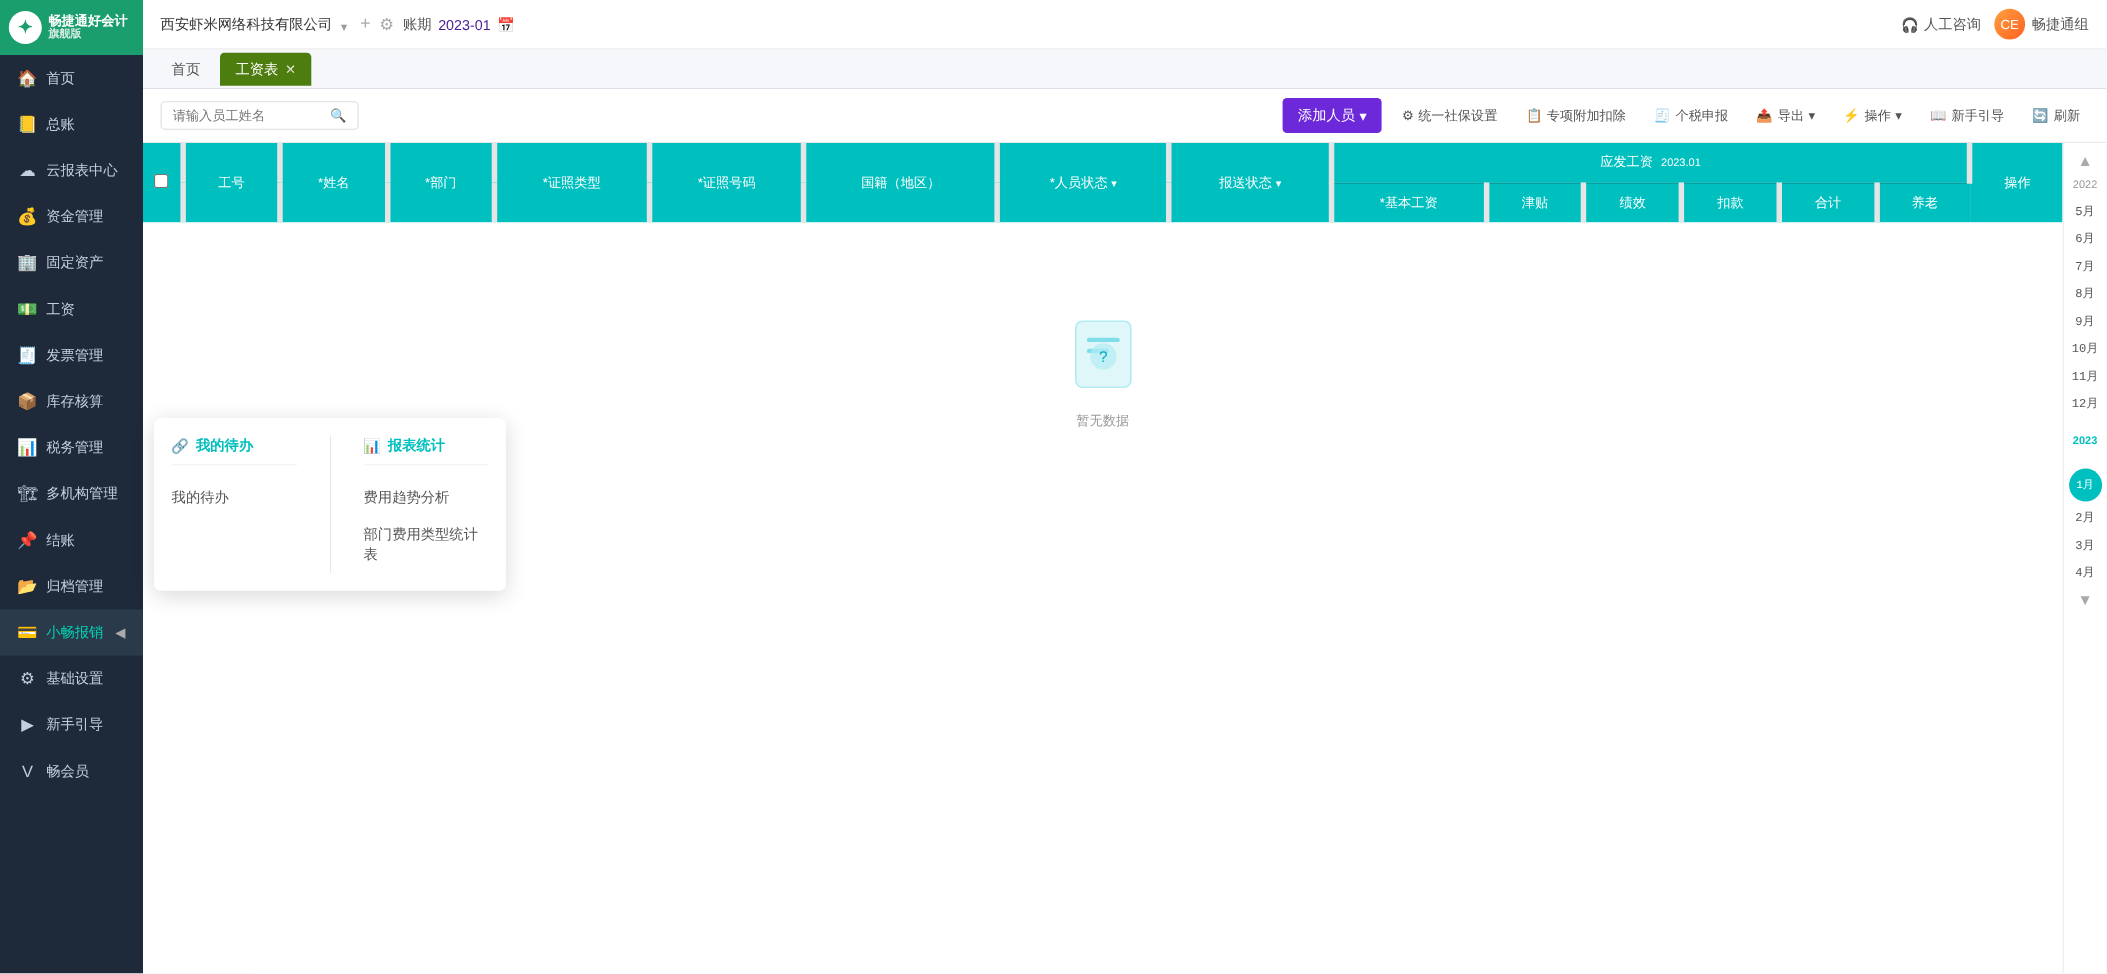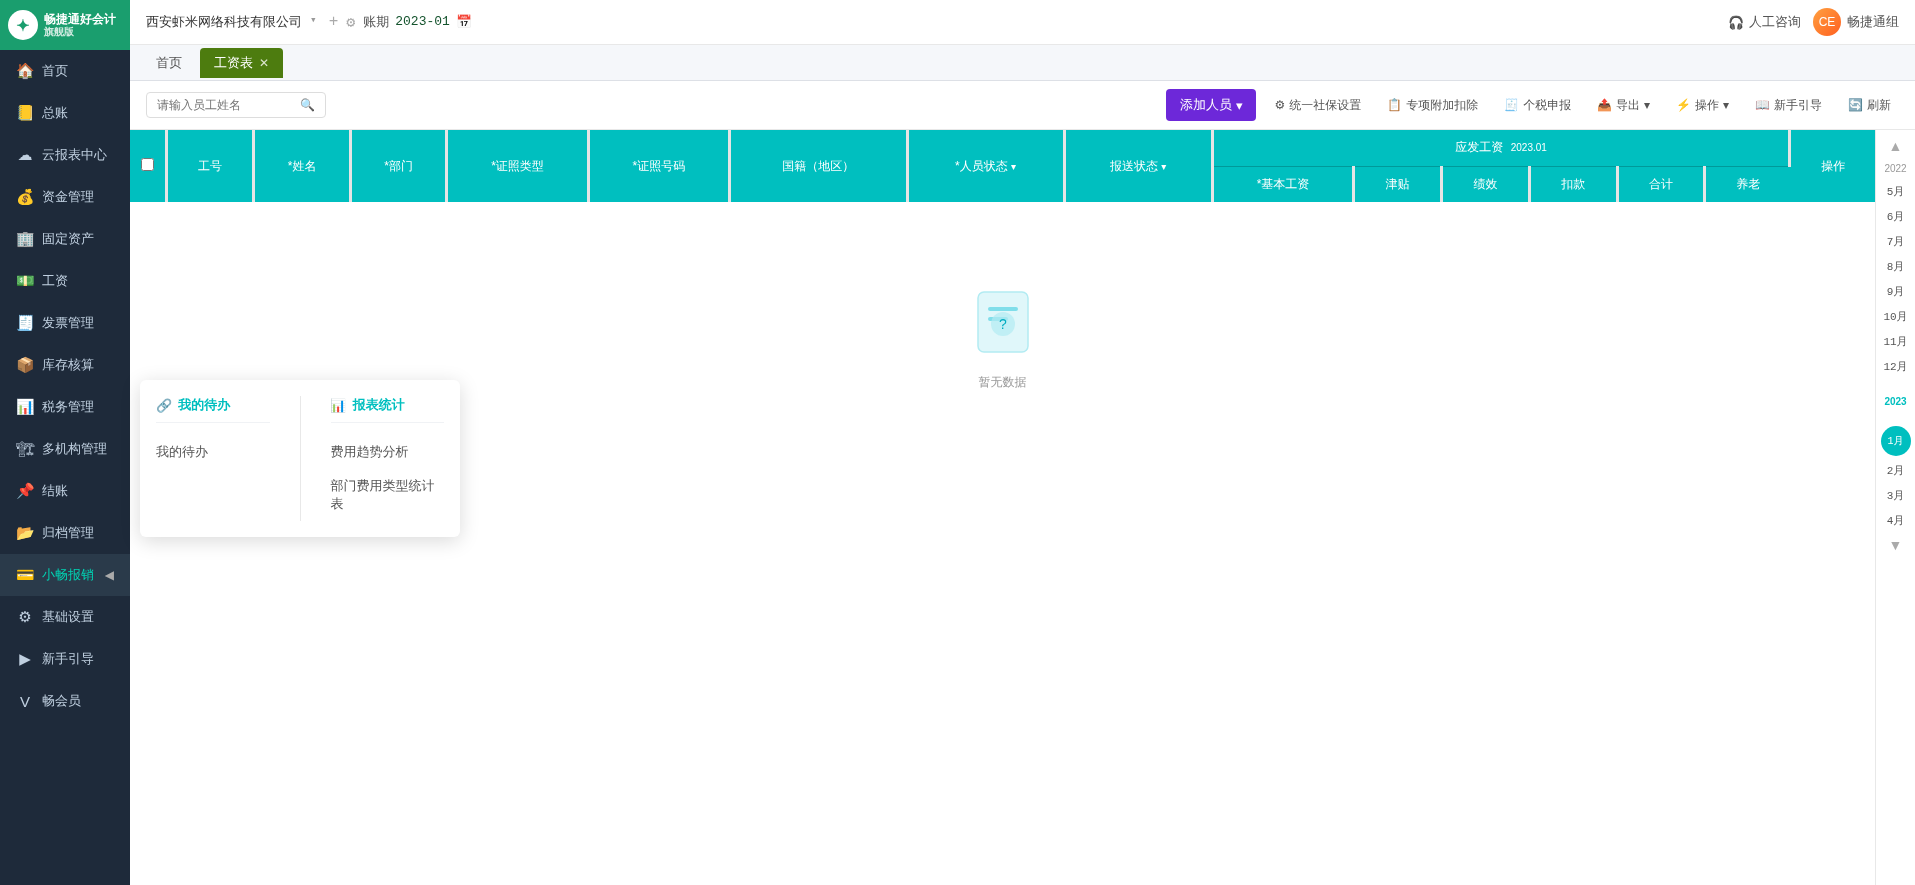--- a/index.html
+++ b/index.html
@@ -65,25 +65,24 @@
       background: white;
       height: 45px;
       display: flex;
       align-items: center;
       padding: 0 16px;
       border-bottom: 1px solid #e8e8e8;
       justify-content: space-between;
     }
     .topbar-left {
       display: flex;
-      align-items: flex-start;
+      align-items: flex-end;
       gap: 8px;
       font-size: 13px;
       color: #333;
-      font-family: Liberation Mono, monospace;
     }
     .topbar-right {
       display: flex;
       align-items: center;
       gap: 12px;
       font-size: 13px;
       color: #555;
     }
     .topbar-right .avatar {
       width: 28px; height: 28px;
@@ -187,21 +186,21 @@
     thead tr {
       background: #00bfbf;
       color: white;
       height: 36px;
     }
     thead th {
       padding: 0 10px;
       text-align: center;
       white-space: nowrap;
       font-weight: normal;
-      border-right: 3px solid #e5e5e5;
+      border-right: 5px solid #e5e5e5;
     }
     thead th:last-child { border-right: none; }
     .sub-header { background: #00bfbf; }
     .sub-header th { border-top: 1px solid #009999; }
     .checkbox-col { width: 36px; }
     
     
     .empty-state {
       display: flex;
       flex-direction: column;
@@ -395,21 +394,21 @@
 <div class="main-area">
 
   <div class="topbar">
     <div class="topbar-left">
       <span style="cursor:pointer;color:#333;font-size:13px;font-weight:500">西安虾米网络科技有限公司</span>
       <span style="color:#999;cursor:pointer;font-size:11px">▾</span>
       <span style="color:#aaa;cursor:pointer;font-size:16px;margin-left:4px">+</span>
       <span style="color:#aaa;cursor:pointer;font-size:15px">⚙</span>
       <div class="period-display">
         <span>账期</span>
-        <span style="color:#14532d;cursor:pointer">2023-01</span>
+        <span style="color:#4c1d95;cursor:pointer">2023-01</span>
         <span style="color:#aaa;cursor:pointer">📅</span>
       </div>
     </div>
     <div class="topbar-right">
       <div style="display:flex;align-items:center;gap:4px;cursor:pointer;color:#555">
         <span>🎧</span>
         <span>人工咨询</span>
       </div>
       <div style="display:flex;align-items:center;gap:6px;cursor:pointer">
         <div class="avatar">

